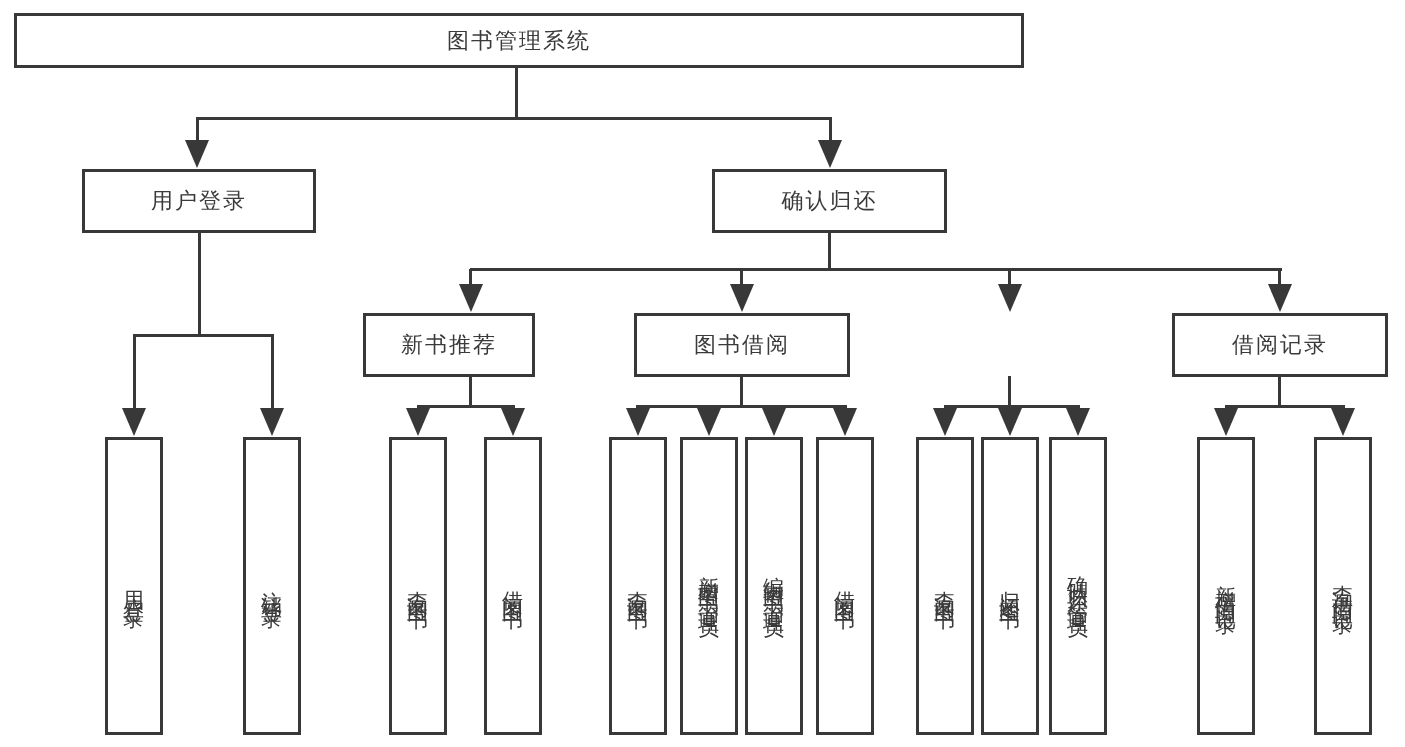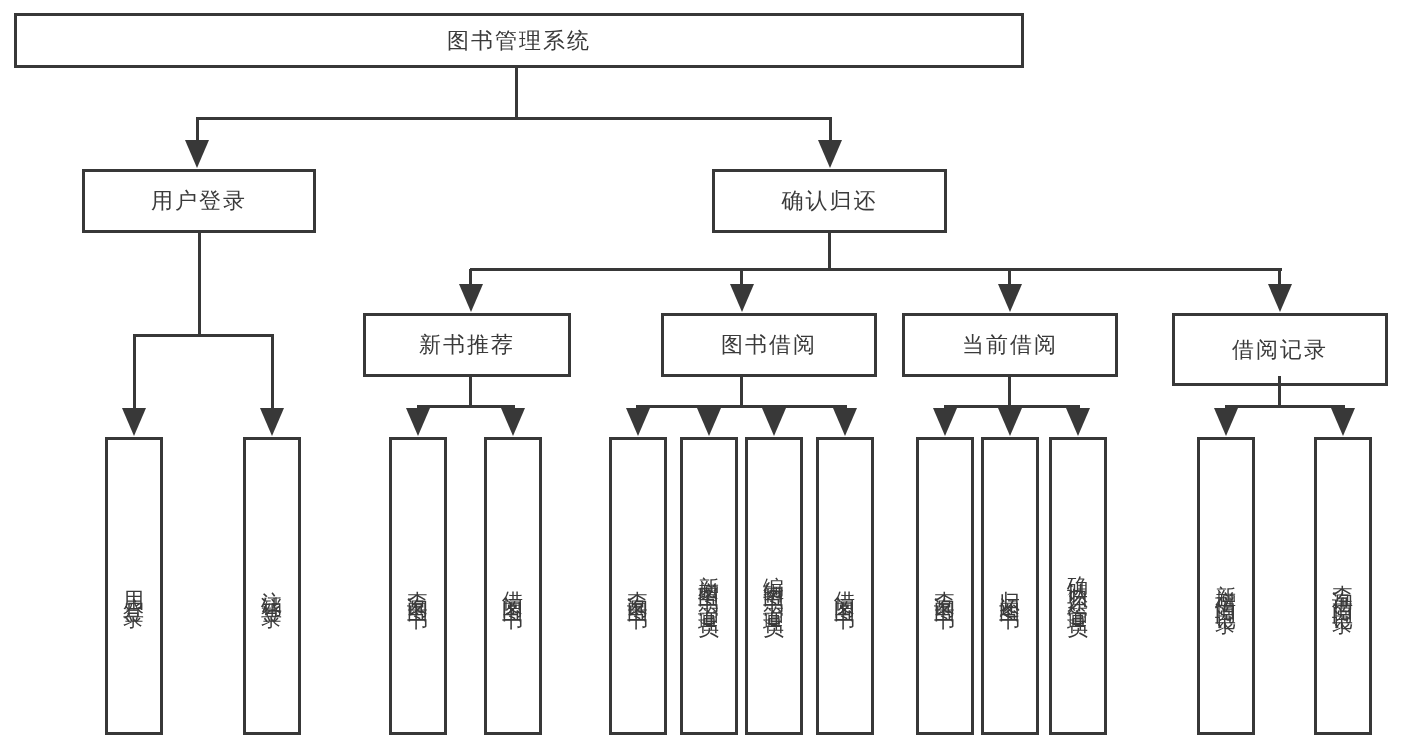--- a/index.html
+++ b/index.html
@@ -77,33 +77,30 @@
   </div>
 
   <div class="node" style="left:82px; top:169px; width:234px; height:64px;">
     <span>用户登录</span>
   </div>
 
   <div class="node" style="left:712px; top:169px; width:235px; height:64px;">
     <span>确认归还</span>
   </div>
 
-  <div class="node" style="left:363px; top:313px; width:208px; height:64px;">
+  <div class="node" style="left:363px; top:313px; width:172px; height:64px;">
     <span>新书推荐</span>
   </div>
 
-  <div class="node" style="left:634px; top:313px; width:216px; height:64px;margin-left:27px;">
+  <div class="node" style="left:634px; top:313px; width:216px; height:64px;">
     <span>图书借阅</span>
   </div>
 
-  <div class="node" style="left:902px; top:313px; width:216px; height:64px;">
-    <span>当前借阅</span>
-  </div>
 
-  <div class="node" style="left:1172px; top:313px; width:216px; height:73px;">
+  <div class="node" style="left:1172px; top:313px; width:216px; height:64px;">
     <span>借阅记录</span>
   </div>
 
   <div class="node leaf" style="left:105px; top:437px; width:58px; height:298px;">
     <span class="vtext">用户登录</span>
   </div>
   <div class="node leaf" style="left:243px; top:437px; width:58px; height:298px;">
     <span class="vtext">注销登录</span>
   </div>
 

